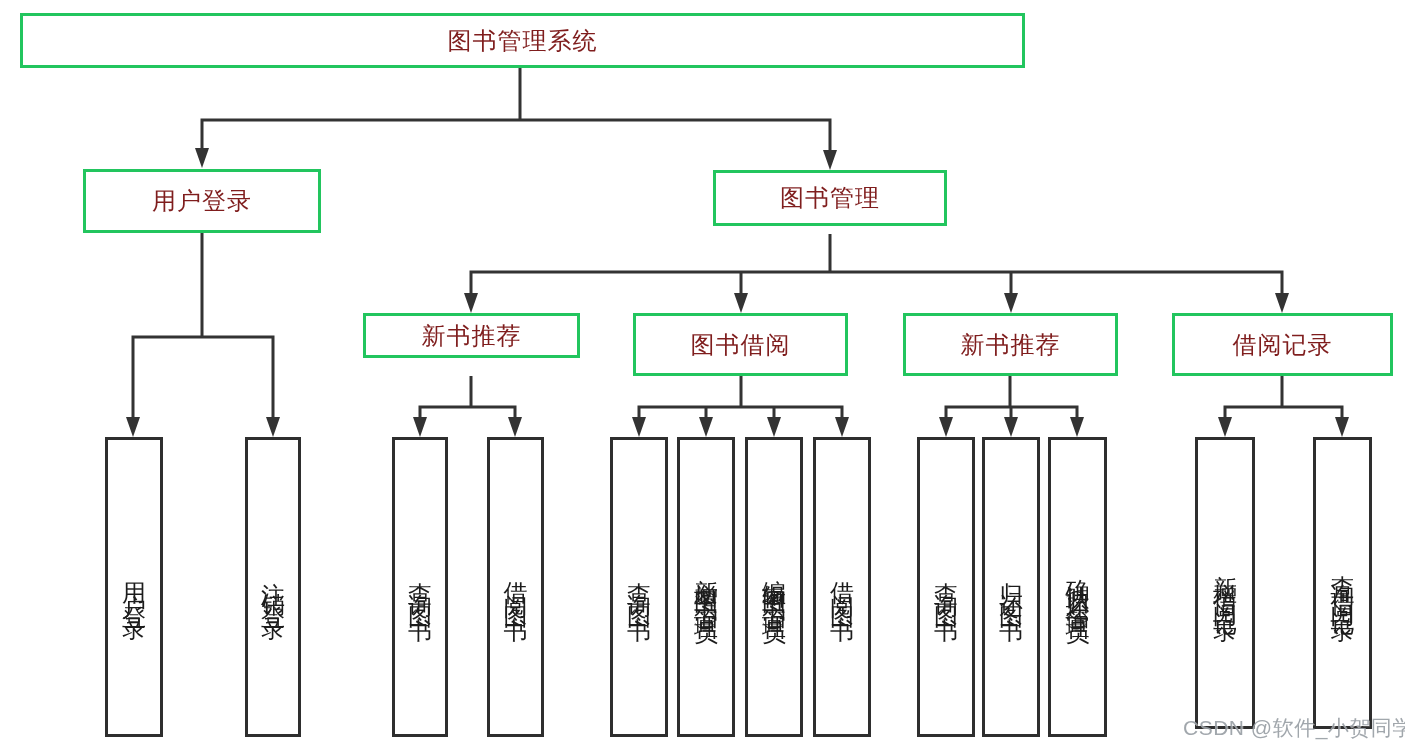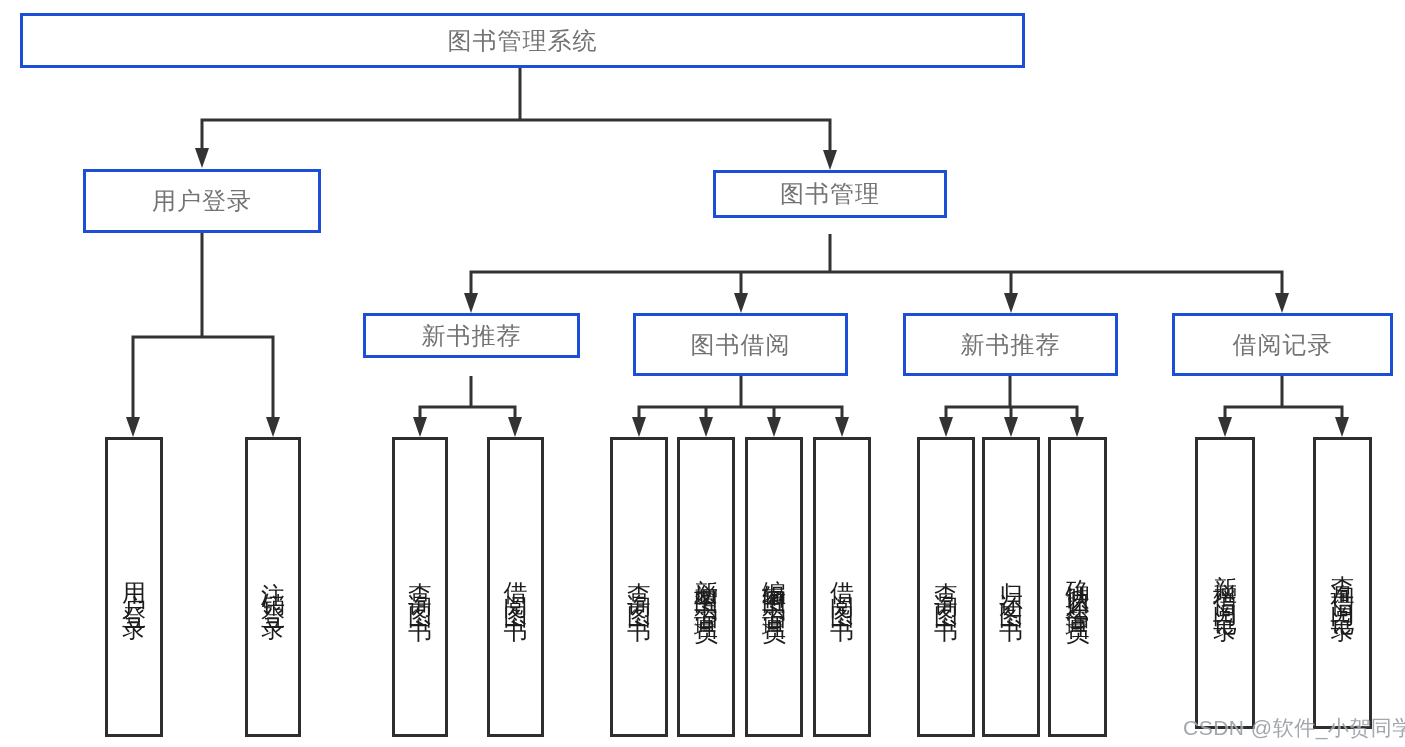--- a/index.html
+++ b/index.html
@@ -14,28 +14,28 @@
     width: 1405px; height: 747px;
     background: #ffffff;
   }
   #edges {
     position: absolute; left: 0; top: 0;
     width: 1405px; height: 747px;
   }
   .hnode {
     position: absolute;
     box-sizing: border-box;
-    border: 3px solid #1d4ed8;
+    border: 3px solid #22c55e;
     background: #ffffff;
     display: flex;
     align-items: center;
     justify-content: center;
     font-size: 24px;
     letter-spacing: 1px;
-    color: #737373;
+    color: #7f1d1d;
     white-space: nowrap;
   }
   .leaf {
     position: absolute;
     box-sizing: border-box;
     border: 3px solid #2e2e2e;
     background: #ffffff;
     display: flex;
     align-items: center;
     justify-content: center;
@@ -100,21 +100,21 @@
       <polygon points="1004,417 1018,417 1011,437"></polygon>
       <polygon points="1070,417 1084,417 1077,437"></polygon>
       <polygon points="1218,417 1232,417 1225,437"></polygon>
       <polygon points="1335,417 1349,417 1342,437"></polygon>
     </g>
   </svg>
 
   <div class="hnode" style="left:20px; top:13px; width:1005px; height:55px;">图书管理系统</div>
 
   <div class="hnode" style="left:83px; top:169px; width:238px; height:64px;">用户登录</div>
-  <div class="hnode" style="left:713px; top:170px; width:234px; height:48px;">图书管理</div>
+  <div class="hnode" style="left:713px; top:170px; width:234px; height:56px;">图书管理</div>
 
   <div class="hnode" style="left:363px; top:313px; width:217px; height:45px;">新书推荐</div>
   <div class="hnode" style="left:633px; top:313px; width:215px; height:63px;">图书借阅</div>
   <div class="hnode" style="left:903px; top:313px; width:215px; height:63px;">新书推荐</div>
   <div class="hnode" style="left:1172px; top:313px; width:221px; height:63px;">借阅记录</div>
 
   <div class="leaf ls4" style="left:105px; top:437px; width:58px; height:300px;">用户登录</div>
   <div class="leaf ls4" style="left:245px; top:437px; width:56px; height:300px;">注销登录</div>
 
   <div class="leaf ls4" style="left:392px; top:437px; width:56px; height:300px;">查询图书</div>

